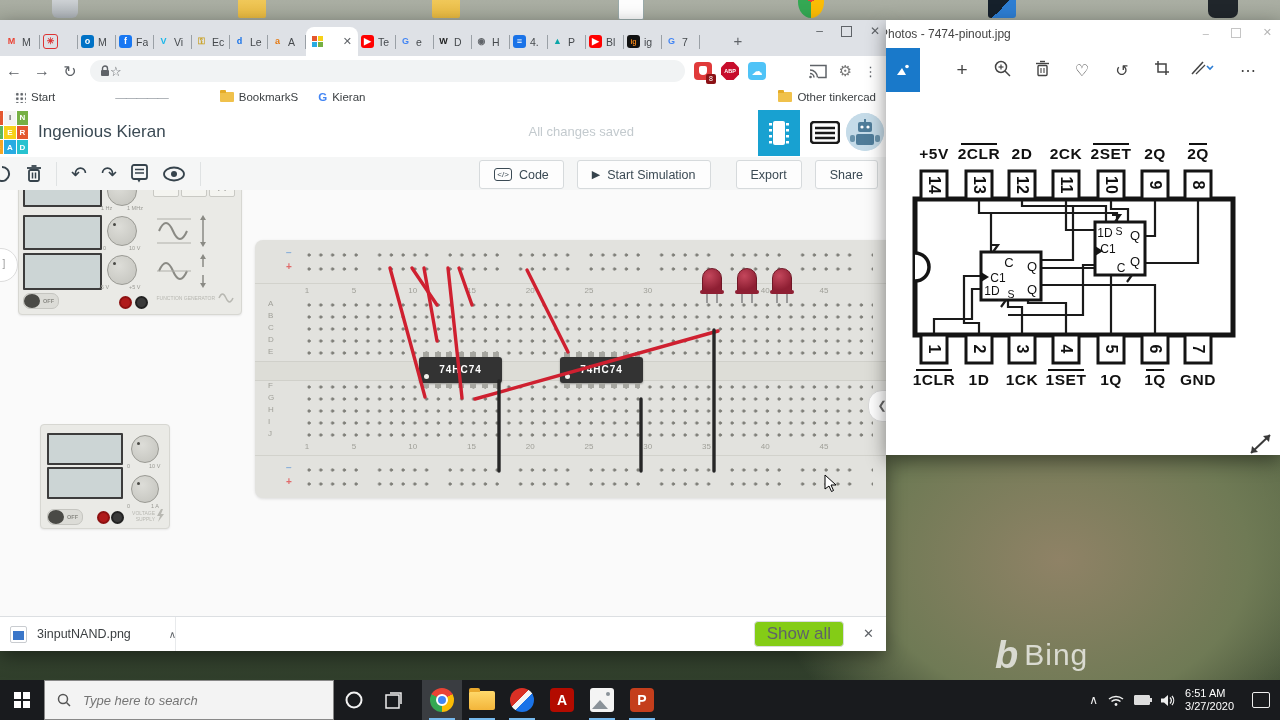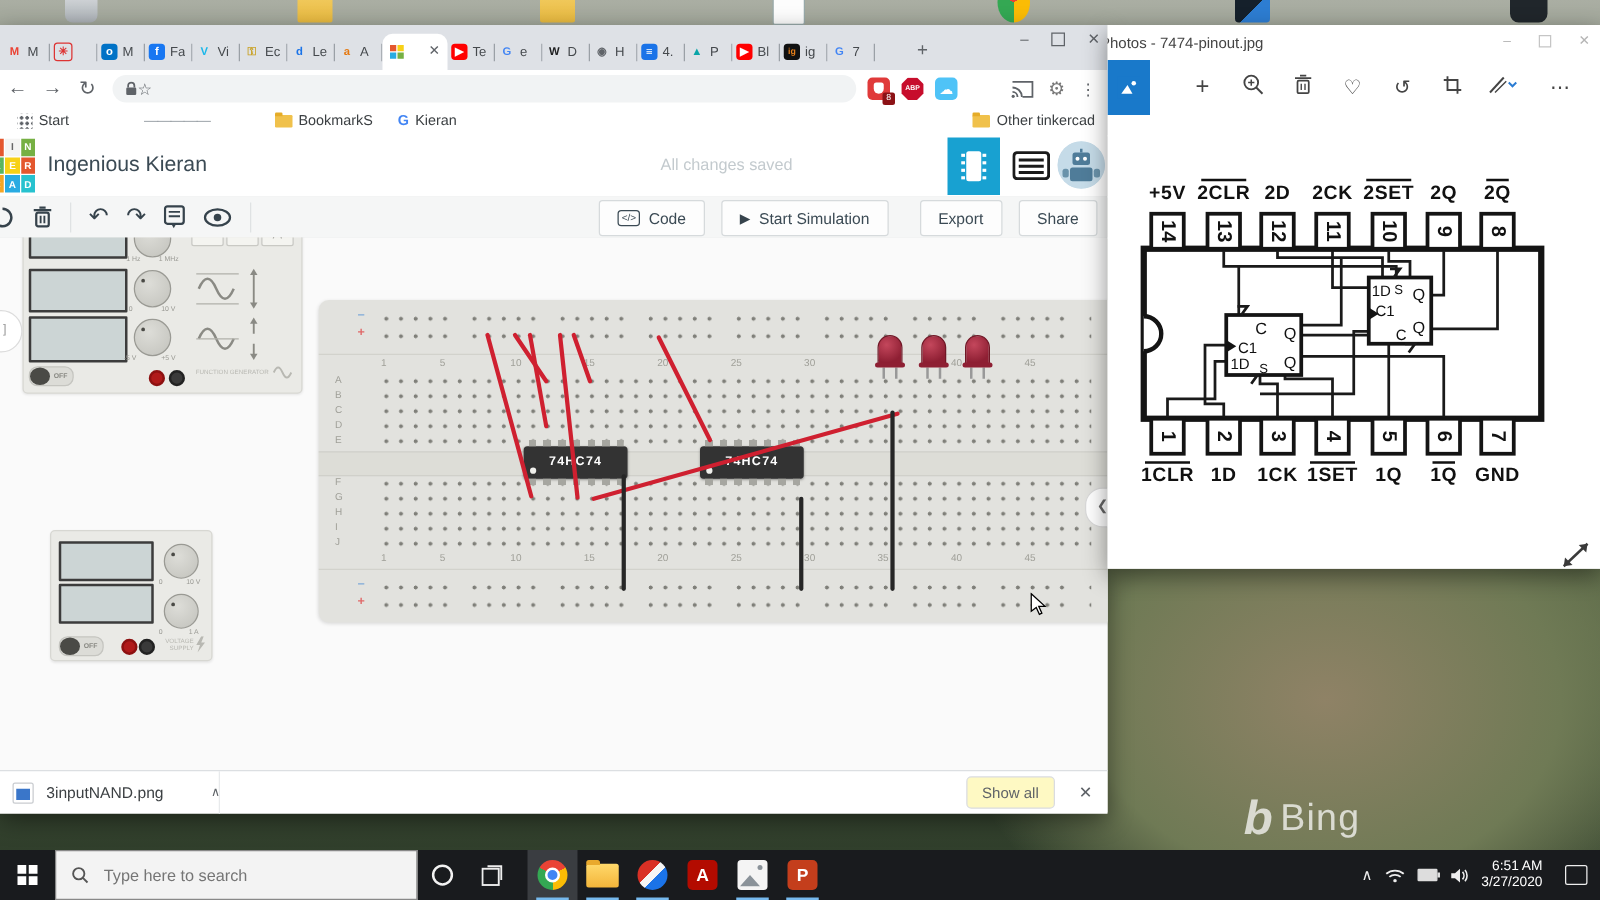--- a/index.html
+++ b/index.html
@@ -123,21 +123,21 @@
   .collapse-pill{position:absolute;left:868px;top:200px;width:26px;height:30px;border-radius:14px 0 0 14px;background:#fff;border:1px solid #d9d9d9;color:#666;font-size:11px;text-align:center;line-height:28px;}
 
   
   .dlbar{left:0;top:596px;width:886px;height:34px;background:#fff;border-top:1px solid #dcdfe2;}
   .dl-item{position:absolute;left:10px;top:5px;display:flex;align-items:center;gap:10px;height:24px;}
   .dl-fico{width:15px;height:15px;background:#fff;border:1px solid #c9ccd0;border-radius:2px;position:relative;}
   .dl-fico::before{content:"";position:absolute;left:2px;top:4px;right:2px;bottom:2px;background:#3a76c9;}
   .dl-name{font-size:12.5px;color:#3c4043;}
   .dl-chev{font-size:10px;color:#5f6368;margin-left:28px;}
   .dl-sep{position:absolute;left:175px;top:0;width:1px;height:34px;background:#e8eaec;}
-  .dl-show{position:absolute;right:42px;top:4px;height:24px;border:1px solid #dadce0;border-radius:4px;font-size:12px;color:#5f6368;display:flex;align-items:center;padding:0 12px;background:#fef9c3;}
+  .dl-show{position:absolute;right:42px;top:4px;height:24px;border:1px solid #dadce0;border-radius:4px;font-size:17px;color:#5f6368;display:flex;align-items:center;padding:0 12px;background:#84cc16;}
   .dl-close{position:absolute;right:12px;top:9px;color:#5f6368;font-size:13px;}
 
   
   .photos{left:886px;top:20px;width:394px;height:435px;background:#fff;box-shadow:0 6px 18px rgba(0,0,0,.45);overflow:hidden;}
   .ptitlebar{position:absolute;left:0;top:0;width:100%;height:28px;background:#fff;}
   .ptitle{position:absolute;left:-6px;top:7px;font-size:12px;color:#444;white-space:nowrap;}
   .pwc{position:absolute;right:8px;top:6px;display:flex;gap:22px;color:#b5b5b5;font-size:11px;align-items:center;}
   .pwc .wc-max{border-color:#c5c5c5;width:8px;height:8px;}
   .ptoolbar{position:absolute;left:0;top:28px;width:100%;height:44px;background:#fff;display:flex;align-items:center;}
   .papp{width:34px;height:44px;background:#1979ca;display:flex;align-items:center;justify-content:center;}
@@ -148,37 +148,37 @@
   .pwire{fill:none;stroke:#1a1a1a;stroke-width:2.2;}
 
   .resize-arrow{left:1246px;top:430px;width:30px;height:28px;}
 
   
   .taskbar{left:0;top:680px;width:1280px;height:40px;background:#191b1e;display:flex;align-items:center;z-index:50;}
   .startbtn{width:44px;height:40px;display:flex;align-items:center;justify-content:center;}
   .winlogo{width:16px;height:16px;display:grid;grid-template-columns:7px 7px;grid-template-rows:7px 7px;gap:2px;}
   .winlogo i{background:#fff;}
   .tsearch{width:290px;height:40px;background:#f3f3f3;border:1px solid #888;display:flex;align-items:center;gap:10px;padding-left:12px;box-sizing:border-box;}
-  .tsearch input{border:none;outline:none;background:transparent;font-size:13px;color:#444;font-family:"Liberation Sans",sans-serif;width:220px;}
+  .tsearch input{border:none;outline:none;background:transparent;font-size:13px;color:#444;font-family:"Liberation Sans",sans-serif;width:220px;font-style:italic;}
   .tb-ico{width:40px;height:40px;display:flex;align-items:center;justify-content:center;position:relative;}
   .tb-ico.active-bg{background:#3a3d41;}
   .tb-ico.underline::after{content:"";position:absolute;left:7px;right:7px;bottom:0;height:2px;background:#76b9ed;}
   .chrome-ball{width:24px;height:24px;border-radius:50%;background:conic-gradient(from -60deg,#ea4335 0 120deg,#fbbc05 0 240deg,#34a853 0 360deg);position:relative;}
   .chrome-ball::after{content:"";position:absolute;left:6px;top:6px;width:12px;height:12px;border-radius:50%;background:#4285f4;border:2.5px solid #fff;box-sizing:border-box;}
   .tb-folder{width:26px;height:19px;background:linear-gradient(#ffd96b,#f3b53a);border-radius:2px;position:relative;}
   .tb-folder::before{content:"";position:absolute;left:0;top:-3px;width:11px;height:4px;background:#e9a92d;border-radius:2px 2px 0 0;}
   .tb-round{width:24px;height:24px;border-radius:50%;background:linear-gradient(135deg,#d93025 0 42%,#f5f5f5 42% 58%,#1a73e8 58% 100%);}
   .tb-acrobat{width:24px;height:24px;background:#b30b00;border-radius:4px;color:#fff;font-weight:bold;font-size:14px;text-align:center;line-height:24px;}
   .tb-photos{width:24px;height:24px;background:#f4f4f4;border-radius:3px;position:relative;overflow:hidden;}
   .tb-photos::before{content:"";position:absolute;left:2px;bottom:3px;border-left:8px solid rgba(0,0,0,0);border-right:8px solid rgba(0,0,0,0);border-bottom:9px solid #8a9299;}
   .tb-photos::after{content:"";position:absolute;right:4px;top:4px;width:4px;height:4px;border-radius:50%;background:#8a9299;}
   .tb-ppt{width:24px;height:24px;background:#c43e1c;border-radius:4px;color:#fff;font-weight:bold;font-size:14px;text-align:center;line-height:24px;}
   .tray{position:absolute;right:0;top:0;height:40px;display:flex;align-items:center;gap:10px;padding-right:10px;color:#fff;}
   .tray-glyph{font-size:12px;color:#eee;}
-  .clock{font-size:11px;text-align:right;line-height:13px;color:#fff;}
+  .clock{font-size:11px;line-height:13px;color:#fff;}
   .battery{width:14px;height:8px;border:1px solid #ddd;border-radius:1px;position:relative;background:#ddd;}
   .battery::after{content:"";position:absolute;right:-3px;top:2px;width:2px;height:4px;background:#ddd;}
   .action-center{width:16px;height:14px;border:1.5px solid #eee;border-radius:2px;}
 
   .bing-logo{left:995px;top:638px;display:flex;align-items:center;gap:6px;color:rgba(255,255,255,.72);}
   .bing-b{font-size:38px;font-weight:bold;font-style:italic;line-height:34px;}
   .bing-text{font-size:30px;line-height:34px;letter-spacing:1px;}
 </style>
 </head>
 <body>

